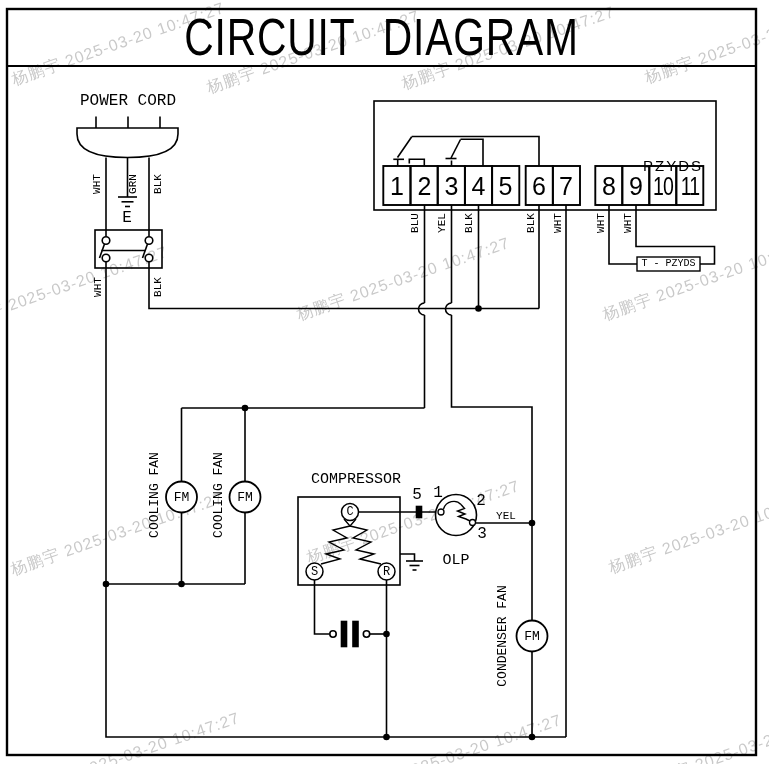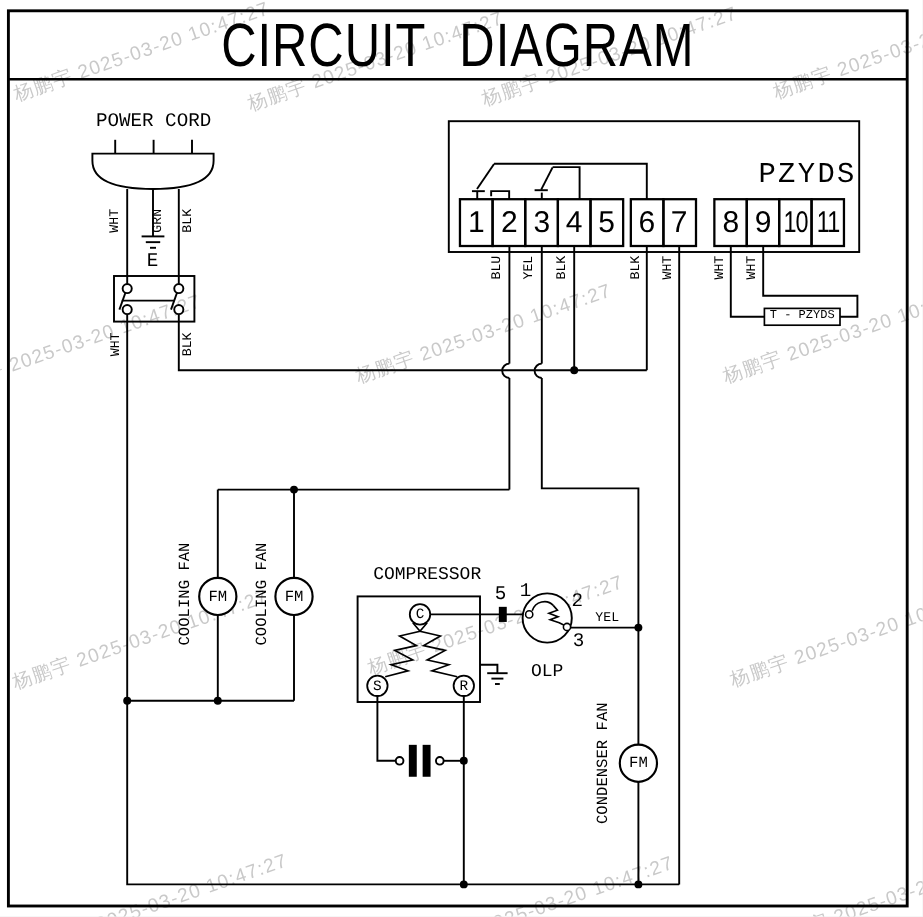--- a/index.html
+++ b/index.html
@@ -13,21 +13,21 @@
   .title-text{font-family:"Liberation Sans",sans-serif;font-size:51px;font-weight:400;
               letter-spacing:1px;word-spacing:20px;transform:scaleX(0.8);line-height:1;}
   .wm{position:absolute;z-index:1;transform-origin:0 100%;transform:rotate(-19deg);
       color:#9d9d9d;opacity:0.55;font-size:16px;letter-spacing:1px;white-space:nowrap;
       font-family:"Liberation Sans",sans-serif;line-height:1;}
   .sz11{font-size:11px;} .sz10{font-size:10px;} .sz12{font-size:12px;}
   .sz13{font-size:13px;} .sz14{font-size:16px;} .sz15{font-size:15px;}
   .term{position:absolute;z-index:3;transform:translate(-50%,-50%);
         font-family:"Liberation Sans",sans-serif;font-size:25px;line-height:1;}
   .term.two{transform:translate(-50%,-50%) scaleX(0.78);letter-spacing:-1px;}
-  .pzyds{font-family:Liberation Mono, monospace;font-size:24px;letter-spacing:2px;}
+  .pzyds{font-family:Liberation Sans, sans-serif;font-size:15px;letter-spacing:2px;margin-top:18px;}
 </style>
 </head>
 <body>
 
 <div class="page">
 
   <div class="wm" style="left:15px;top:72px;">杨鹏宇 2025-03-20 10:47:27</div>
   <div class="wm" style="left:210px;top:80px;">杨鹏宇 2025-03-20 10:47:27</div>
   <div class="wm" style="left:405px;top:76px;">杨鹏宇 2025-03-20 10:47:27</div>
   <div class="wm" style="left:648px;top:70px;">杨鹏宇 2025-03-20 10:47:27</div>

